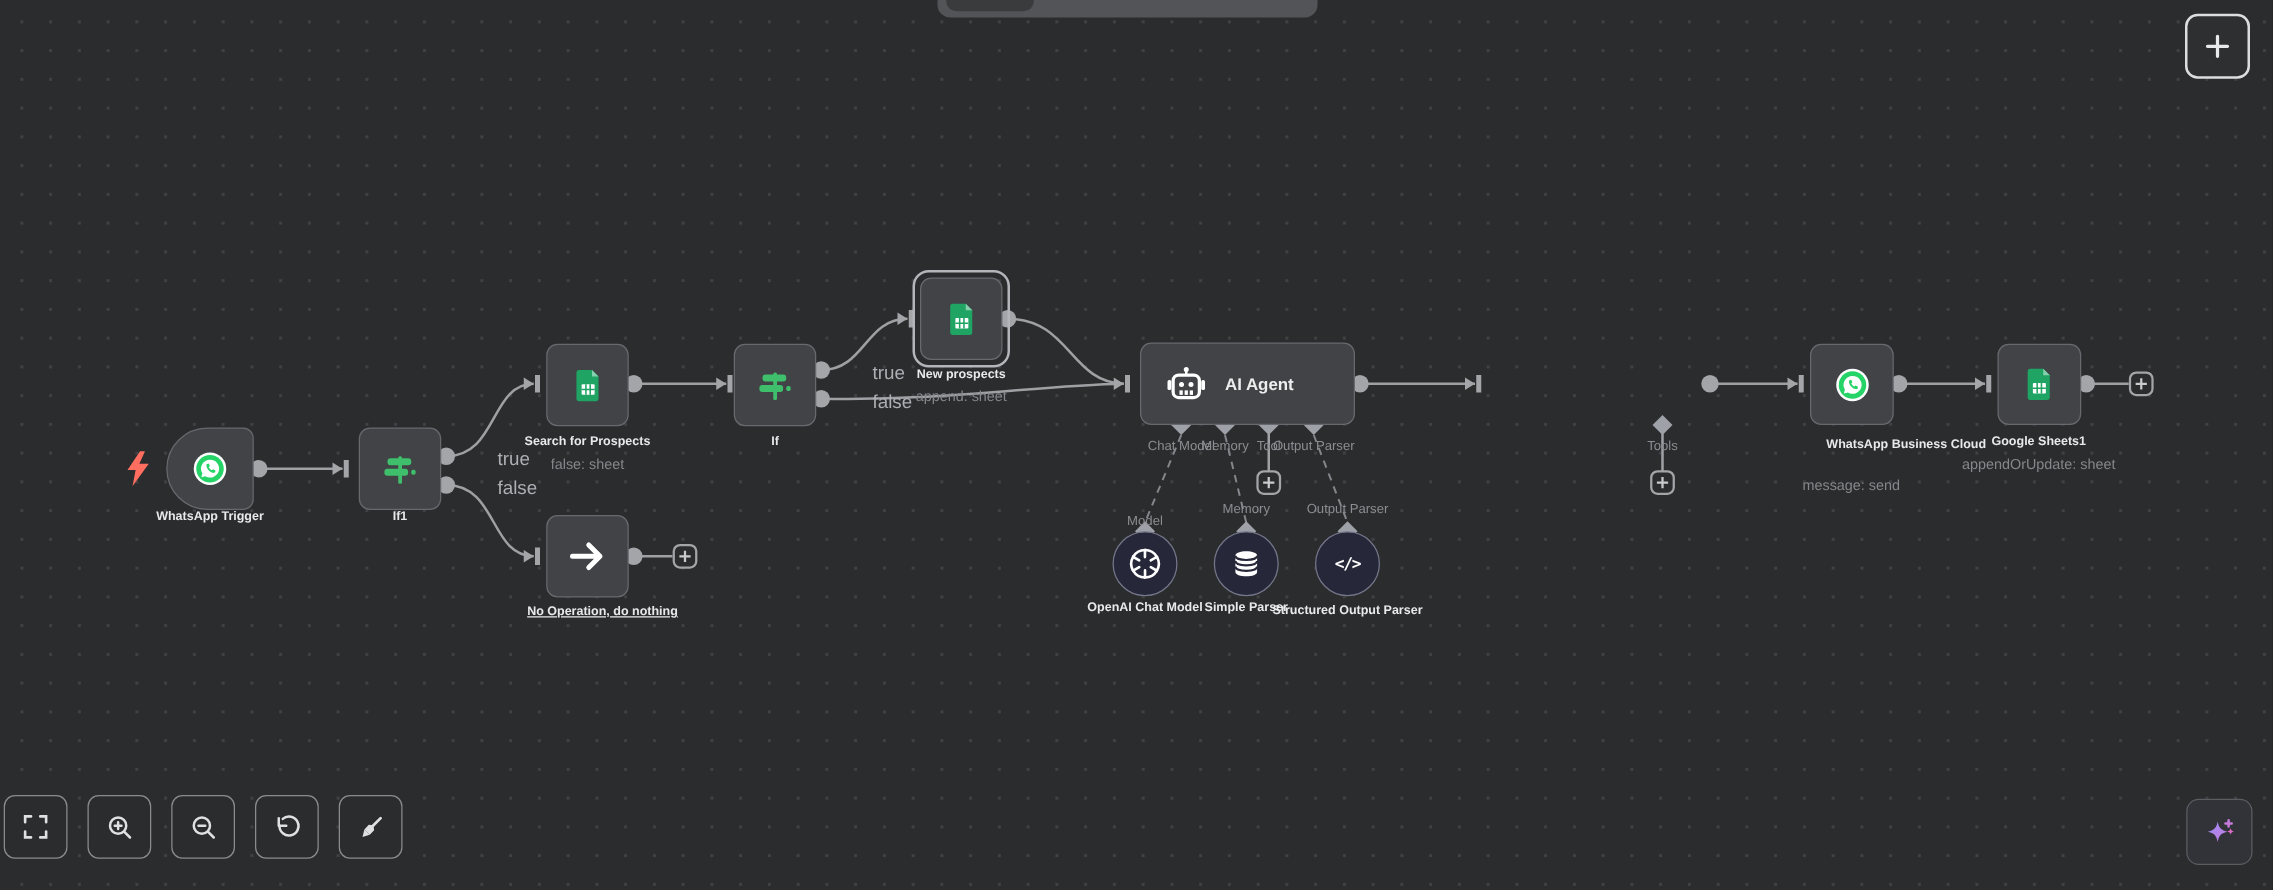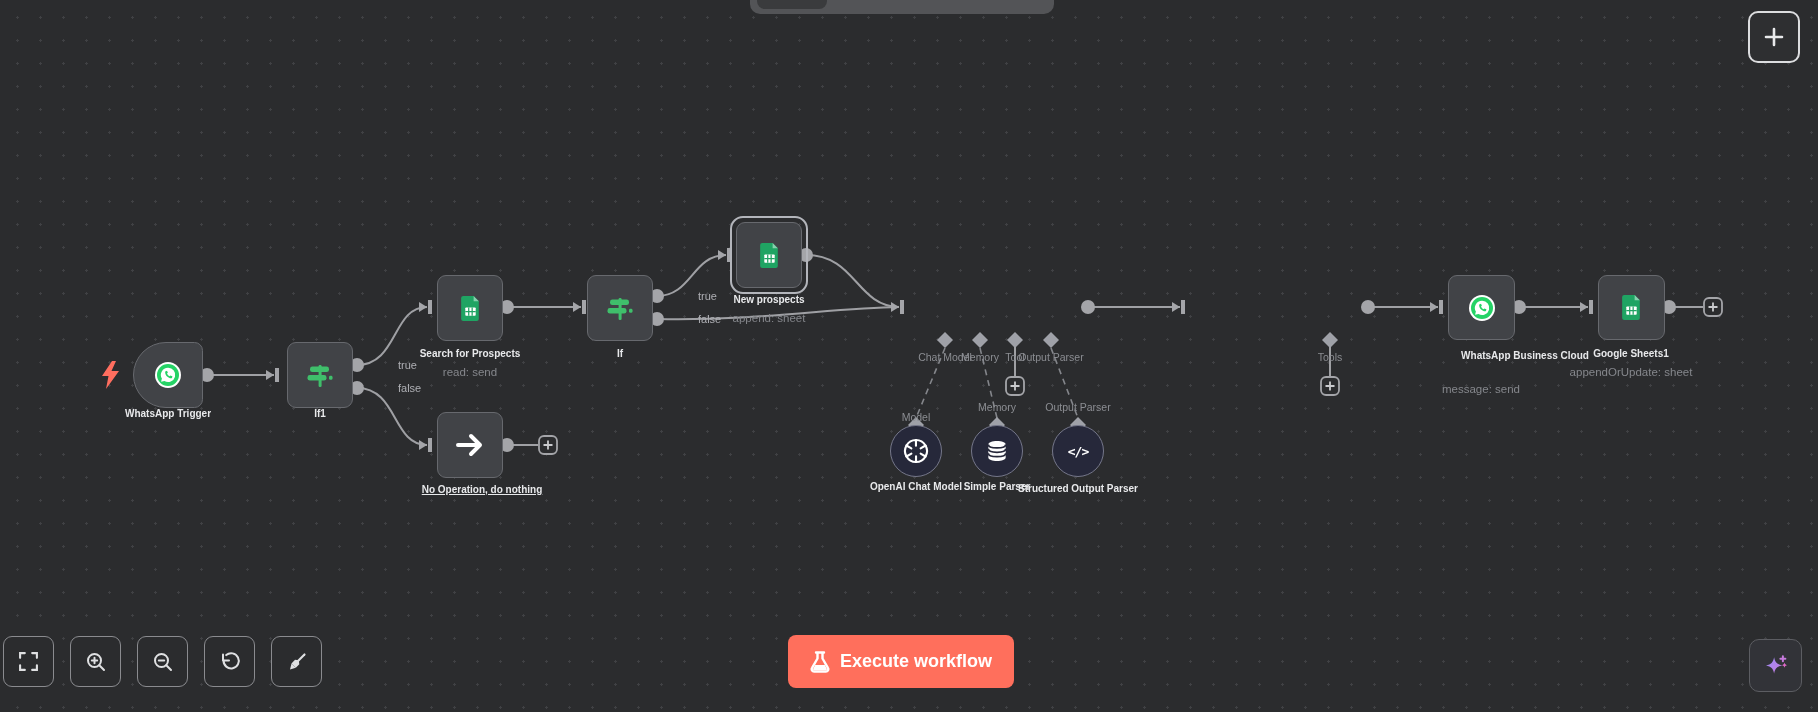--- a/index.html
+++ b/index.html
@@ -26,21 +26,21 @@
   .nlabel {
     position:absolute; z-index:3; transform:translateX(-50%);
     color:#e8e9eb; font-size:10px; font-weight:700; text-align:center; white-space:nowrap;
   }
   .nlabel.wrap { white-space:normal; width:138px; line-height:16px; }
   .nsub {
     position:absolute; z-index:3; transform:translateX(-50%);
     color:#85878c; font-size:11.5px; text-align:center; white-space:nowrap;
   }
   .portlabel {
-    position:absolute; z-index:3; color:#aeafb4; font-size:11px; white-space:nowrap;padding-left:30px;
+    position:absolute; z-index:3; color:#aeafb4; font-size:15px; white-space:nowrap;padding-left:30px;
   }
   .connlabel {
     position:absolute; z-index:3; transform:translateX(-50%);
     color:#8b8d92; font-size:10.5px; white-space:nowrap;
   }
   .circle-node {
     position:absolute; z-index:2; width:52px; height:52px; border-radius:50%;
     background:#26283a; border:1.5px solid #75778a;
     display:flex; align-items:center; justify-content:center;
   }
@@ -225,21 +225,21 @@
 
   <div class="node" style="left:437px; top:275px;">
     <svg width="27" height="27" viewBox="0 0 26 26">
       <path d="M6 1 h10 l5 5 v17 a2 2 0 0 1 -2 2 H6 a2 2 0 0 1 -2 -2 V3 a2 2 0 0 1 2 -2 z" fill="#1fa463"></path>
       <polygon points="16,1 21,6 16,6" fill="#86d0ae"></polygon>
       <rect x="8" y="12" width="10" height="8" rx="0.8" fill="#fff"></rect>
       <path d="M8 16 h10 M11.3 12 v8 M14.6 12 v8" stroke="#1fa463" stroke-width="1.2"></path>
     </svg>
   </div>
   <div class="nlabel" style="left:470px; top:348px;">Search for Prospects</div>
-  <div class="nsub" style="left:470px; top:366px;">read: send</div>
+  <div class="nsub" style="left:470px; top:366px;">false: sheet</div>
 
   <div class="node" style="left:437px; top:412px;">
     <svg width="30" height="26" viewBox="0 0 30 26">
       <path d="M3 13 H24 M16 4 l9 9 -9 9" stroke="#fff" stroke-width="4" fill="none" stroke-linecap="round" stroke-linejoin="round"></path>
     </svg>
   </div>
   <div class="nlabel" style="left:482px; top:484px;text-decoration:underline;">No Operation, do nothing</div>
 
   <div class="node" style="left:587px; top:275px;">
     <svg width="30" height="30" viewBox="0 0 30 30">
@@ -258,20 +258,35 @@
     <svg width="27" height="27" viewBox="0 0 26 26">
       <path d="M6 1 h10 l5 5 v17 a2 2 0 0 1 -2 2 H6 a2 2 0 0 1 -2 -2 V3 a2 2 0 0 1 2 -2 z" fill="#1fa463"></path>
       <polygon points="16,1 21,6 16,6" fill="#86d0ae"></polygon>
       <rect x="8" y="12" width="10" height="8" rx="0.8" fill="#fff"></rect>
       <path d="M8 16 h10 M11.3 12 v8 M14.6 12 v8" stroke="#1fa463" stroke-width="1.2"></path>
     </svg>
   </div>
   <div class="nlabel" style="left:769px; top:294px;">New prospects</div>
   <div class="nsub" style="left:769px; top:312px;">append: sheet</div>
 
+  <div class="node wide" style="left:912px; top:274px;">
+    <svg width="32" height="28" viewBox="0 0 32 28">
+      <circle cx="16" cy="2.6" r="2" fill="#fff"></circle>
+      <rect x="15" y="3.6" width="2" height="3.4" fill="#fff"></rect>
+      <rect x="1" y="11" width="3" height="8" rx="1.3" fill="#fff"></rect>
+      <rect x="28" y="11" width="3" height="8" rx="1.3" fill="#fff"></rect>
+      <rect x="5.5" y="7" width="21" height="18" rx="4.5" fill="none" stroke="#fff" stroke-width="2.6"></rect>
+      <circle cx="12.2" cy="14.5" r="2" fill="#fff"></circle>
+      <circle cx="19.8" cy="14.5" r="2" fill="#fff"></circle>
+      <rect x="10.6" y="19.3" width="2.6" height="3.6" fill="#fff"></rect>
+      <rect x="14.7" y="19.3" width="2.6" height="3.6" fill="#fff"></rect>
+      <rect x="18.8" y="19.3" width="2.6" height="3.6" fill="#fff"></rect>
+    </svg>
+    <span class="ai-title">AI Agent</span>
+  </div>
   <div class="connlabel" style="left:945px; top:351px;">Chat Model</div>
   <div class="connlabel" style="left:980px; top:351px;">Memory</div>
   <div class="connlabel" style="left:1015px; top:351px;">Tool</div>
   <div class="connlabel" style="left:1051px; top:351px;">Output Parser</div>
 
   <div class="connlabel" style="left:916px; top:411px;">Model</div>
   <div class="connlabel" style="left:997px; top:401px;">Memory</div>
   <div class="connlabel" style="left:1078px; top:401px;">Output Parser</div>
 
   <div class="circle-node" style="left:890px; top:425px;">
@@ -363,27 +378,20 @@
     </div>
     <div class="tool-btn">
       <svg width="22" height="22" viewBox="0 0 22 22">
         <path d="M18.5 3.5 L12 10" stroke="#dfe0e2" stroke-width="2.2" stroke-linecap="round"></path>
         <path d="M12.8 9.2 L9 8.8 L5.5 12.6 L9.8 16.8 L13.3 13.2 z" fill="#dfe0e2"></path>
         <path d="M5.5 12.6 L4 18.5 L9.8 16.8" fill="#dfe0e2"></path>
       </svg>
     </div>
   </div>
 
-  <button class="btn-execute">
-    <svg width="20" height="22" viewBox="0 0 20 22">
-      <path d="M6 1.5 h8 M7.5 1.5 v6 l-5.4 9.3 A 2.4 2.4 0 0 0 4.2 20.5 h11.6 a 2.4 2.4 0 0 0 2.1 -3.7 L12.5 7.5 v-6" stroke="#fff" stroke-width="2.4" fill="none" stroke-linecap="round" stroke-linejoin="round"></path>
-      <path d="M5.2 14 h9.6 l2 3.8 a1 1 0 0 1 -.9 1.5 H4.1 a1 1 0 0 1 -.9 -1.5 z" fill="#fff"></path>
-    </svg>
-    <span>Execute workflow</span>
-  </button>
 
   <button class="btn-add">
     <svg width="24" height="24" viewBox="0 0 24 24">
       <path d="M12 4 v16 M4 12 h16" stroke="#e8e9eb" stroke-width="2.6" stroke-linecap="round"></path>
     </svg>
   </button>
 
   <button class="btn-ai">
     <svg width="30" height="30" viewBox="0 0 24 24">
       <defs>

